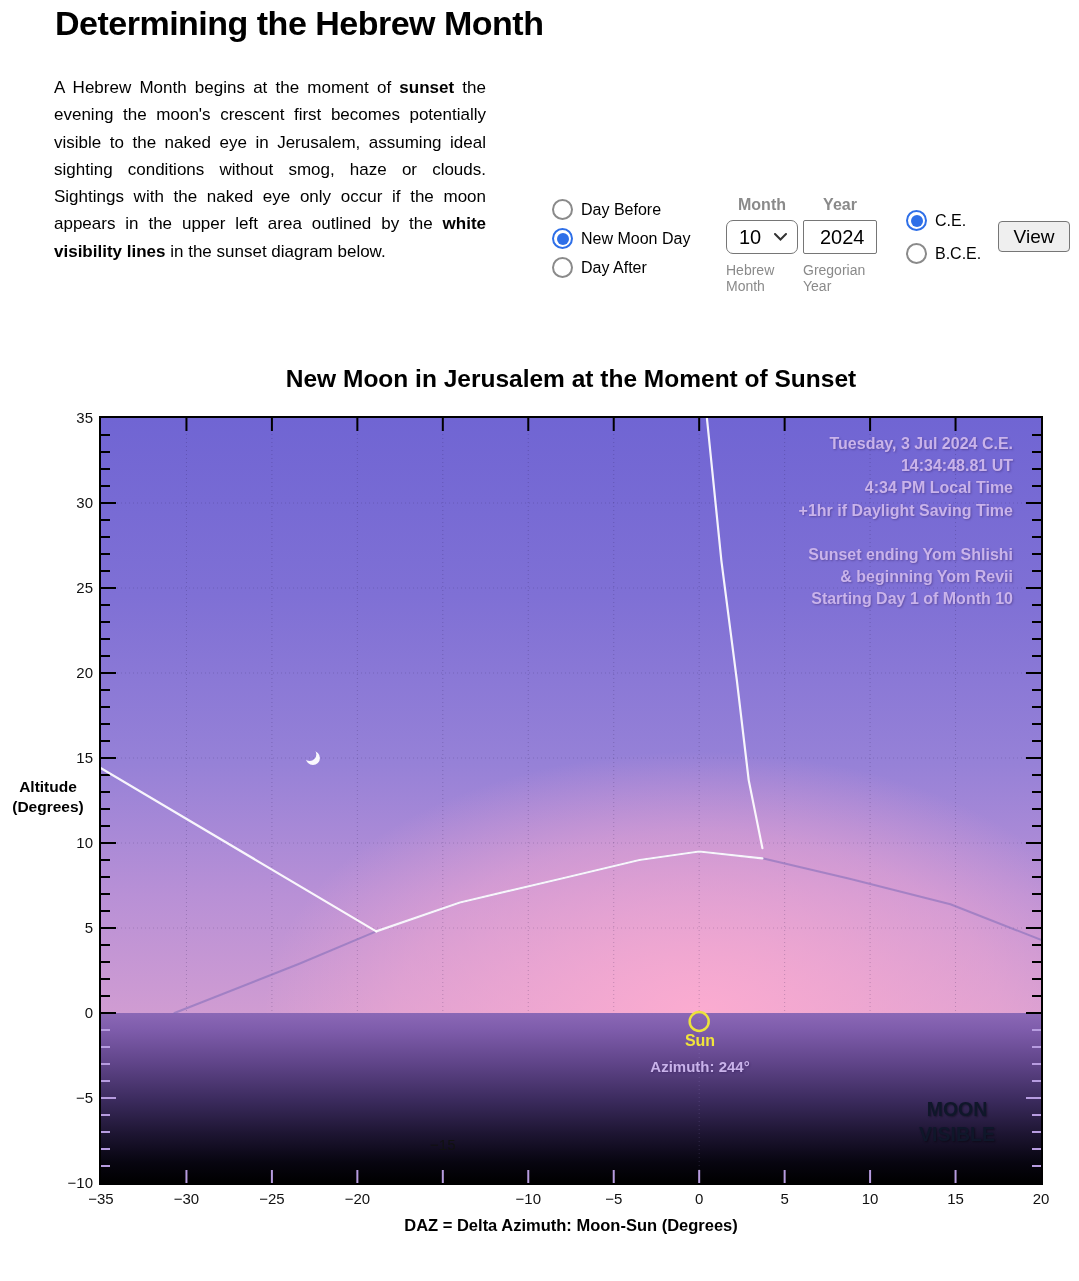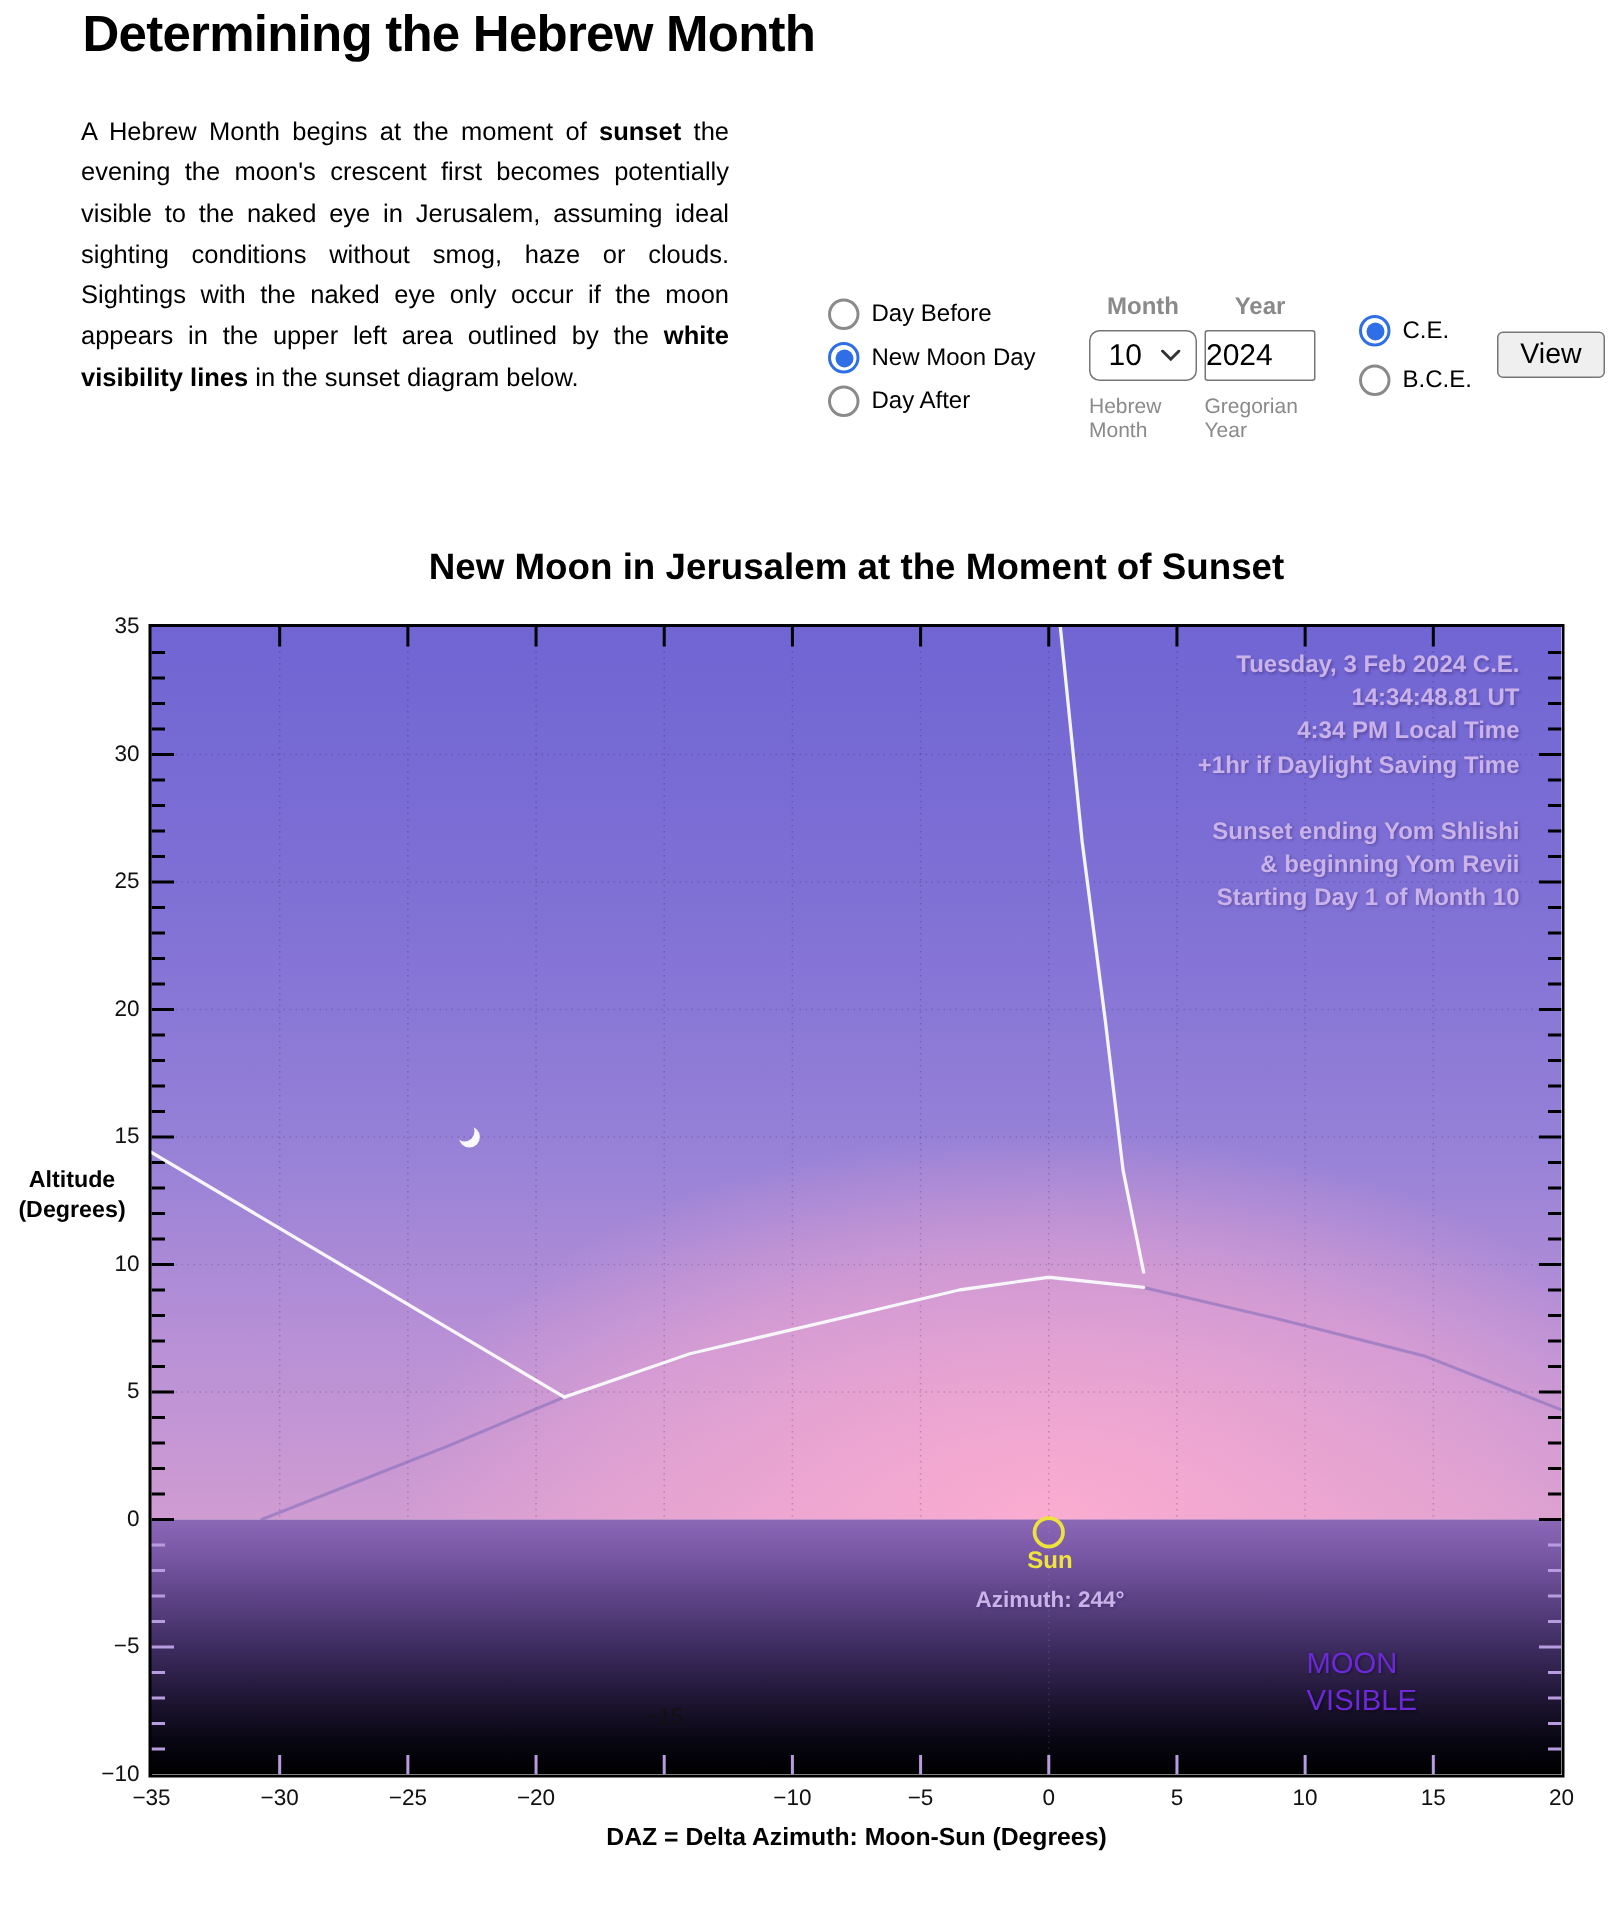--- a/index.html
+++ b/index.html
@@ -18,21 +18,21 @@
   .radio-row{display:flex;align-items:center;gap:8px;position:absolute;cursor:pointer;}
   .radio{width:17px;height:17px;border:2px solid #8a8a8a;border-radius:50%;background:#fff;position:relative;flex:none;}
   .radio.sel{border-color:#2e6fe8;}
   .radio.sel::after{content:"";position:absolute;inset:2.5px;border-radius:50%;background:#2e6fe8;}
   .fld-label{font-size:16px;font-weight:bold;color:#8a8a8a;text-align:center;}
   .sub-label{font-size:14px;font-weight:normal;color:#8a8a8a;line-height:16px;white-space:pre-line;}
   #month-select{left:178px;top:138px;width:72px;height:34px;border:1.5px solid #767676;border-radius:7px;
       display:flex;align-items:center;justify-content:space-between;padding:0 10px 0 12px;box-sizing:border-box;
       font-size:20px;background:#fff;cursor:default;}
   #year-input{left:255px;top:138px;width:74px;height:34px;border:1.5px solid #767676;border-radius:2px;
-      box-sizing:border-box;font-size:20px;padding:0 4px 0 0;font-family:"Liberation Sans",sans-serif;}
+      box-sizing:border-box;font-size:20px;padding:0 4px 0 16px;font-family:"Liberation Sans",sans-serif;}
   #view-button{left:450px;top:139px;width:72px;height:31px;background:#efefef;border:1px solid #767676;
       border-radius:4px;font-size:19px;font-family:"Liberation Sans",sans-serif;cursor:pointer;}
 
   
   #chart-title{left:101px;top:365px;width:940px;text-align:center;font-size:24.5px;font-weight:bold;}
   #plot{left:101px;top:418px;width:940px;height:765px;box-shadow:0 0 0 2px #000;}
   #sky{left:0;top:0;width:940px;height:595px;
     background:
       radial-gradient(ellipse 58% 55% at 63.6% 100%, rgba(255,173,208,0.92) 0%, rgba(255,173,208,0.40) 55%, rgba(255,173,208,0) 80%),
       linear-gradient(180deg,#7065d3 0%,#7f70d5 30%,#9681d7 58%,#b890d6 80%,#d09cd2 100%);}
@@ -42,22 +42,22 @@
   .ylab{position:absolute;width:50px;text-align:right;font-size:15px;color:#111;}
   .xlab{position:absolute;width:60px;text-align:center;font-size:15px;color:#111;}
   #y-axis-title{left:2px;top:777px;width:92px;text-align:center;font-size:15.5px;font-weight:bold;line-height:20px;white-space:pre-line;}
   #x-axis-title{left:101px;top:1216px;width:940px;text-align:center;font-size:16.5px;font-weight:bold;}
 
   .ann{font-weight:bold;color:#c9b3ea;text-shadow:1px 1px 2px rgba(40,20,80,0.35);}
   #datetime-block{right:28px;top:15px;text-align:right;font-size:16px;line-height:22.2px;}
   #location-block{left:27px;top:606px;text-align:left;font-size:15px;line-height:20px;}
   #sun-label{left:569px;top:614px;width:60px;text-align:center;font-size:16px;font-weight:bold;color:#f0e43c;}
   #azimuth-label{left:519px;top:640px;width:160px;text-align:center;font-size:15px;}
-  #status-block{left:770px;top:679px;width:172px;text-align:left;font-size:19.5px;line-height:25px;
-      font-weight:normal;color:#6d28d9;text-shadow:1px 1px 2px rgba(0,0,0,0.4);}
+  #status-block{left:770px;top:679px;width:172px;text-align:center;font-size:19.5px;line-height:25px;
+      font-weight:bold;color:#0f172a;text-shadow:1px 1px 2px rgba(0,0,0,0.4);}
 </style>
 </head>
 <body>
 
 <h1 class="abs" id="heading" style="margin:0;">Determining the Hebrew Month</h1>
 <p class="abs" id="intro" style="margin:0;"><span>A Hebrew Month begins at the moment of </span><span class="b">sunset</span><span> the evening the moon's crescent first becomes potentially visible to the naked eye in Jerusalem, assuming ideal sighting conditions without smog, haze or clouds. Sightings with the naked eye only occur if the moon appears in the upper left area outlined by the </span><span class="b">white visibility lines</span><span> in the sunset diagram below.</span></p>
 
 <div class="abs" id="form-panel">
 
   <div class="day-group"></div>
@@ -243,21 +243,21 @@
       <defs>
         <mask id="mooncut">
           <rect x="201.9272727272727" y="330" width="20" height="20" fill="#fff"></rect>
           <circle cx="208.72727272727272" cy="336.4" r="6.6" fill="#000"></circle>
         </mask>
       </defs>
       <circle cx="211.9272727272727" cy="340" r="7" fill="#fff" fill-opacity="0.95" mask="url(#mooncut)"></circle>
     </svg>
 
   <div class="abs ann" id="datetime-block">
-      <div>Tuesday, 3 Feb 2024 C.E.</div>
+      <div>Tuesday, 3 Jul 2024 C.E.</div>
       <div>14:34:48.81 UT</div>
       <div>4:34 PM Local Time</div>
       <div>+1hr if Daylight Saving Time</div>
       <div>&nbsp;</div>
       <div>Sunset ending Yom Shlishi</div>
       <div>&amp; beginning Yom Revii</div>
       <div>Starting Day 1 of Month 10</div>
     </div>
   <div class="abs" id="sun-label">Sun</div>
   <div class="abs ann" id="azimuth-label">Azimuth: 244°</div>

